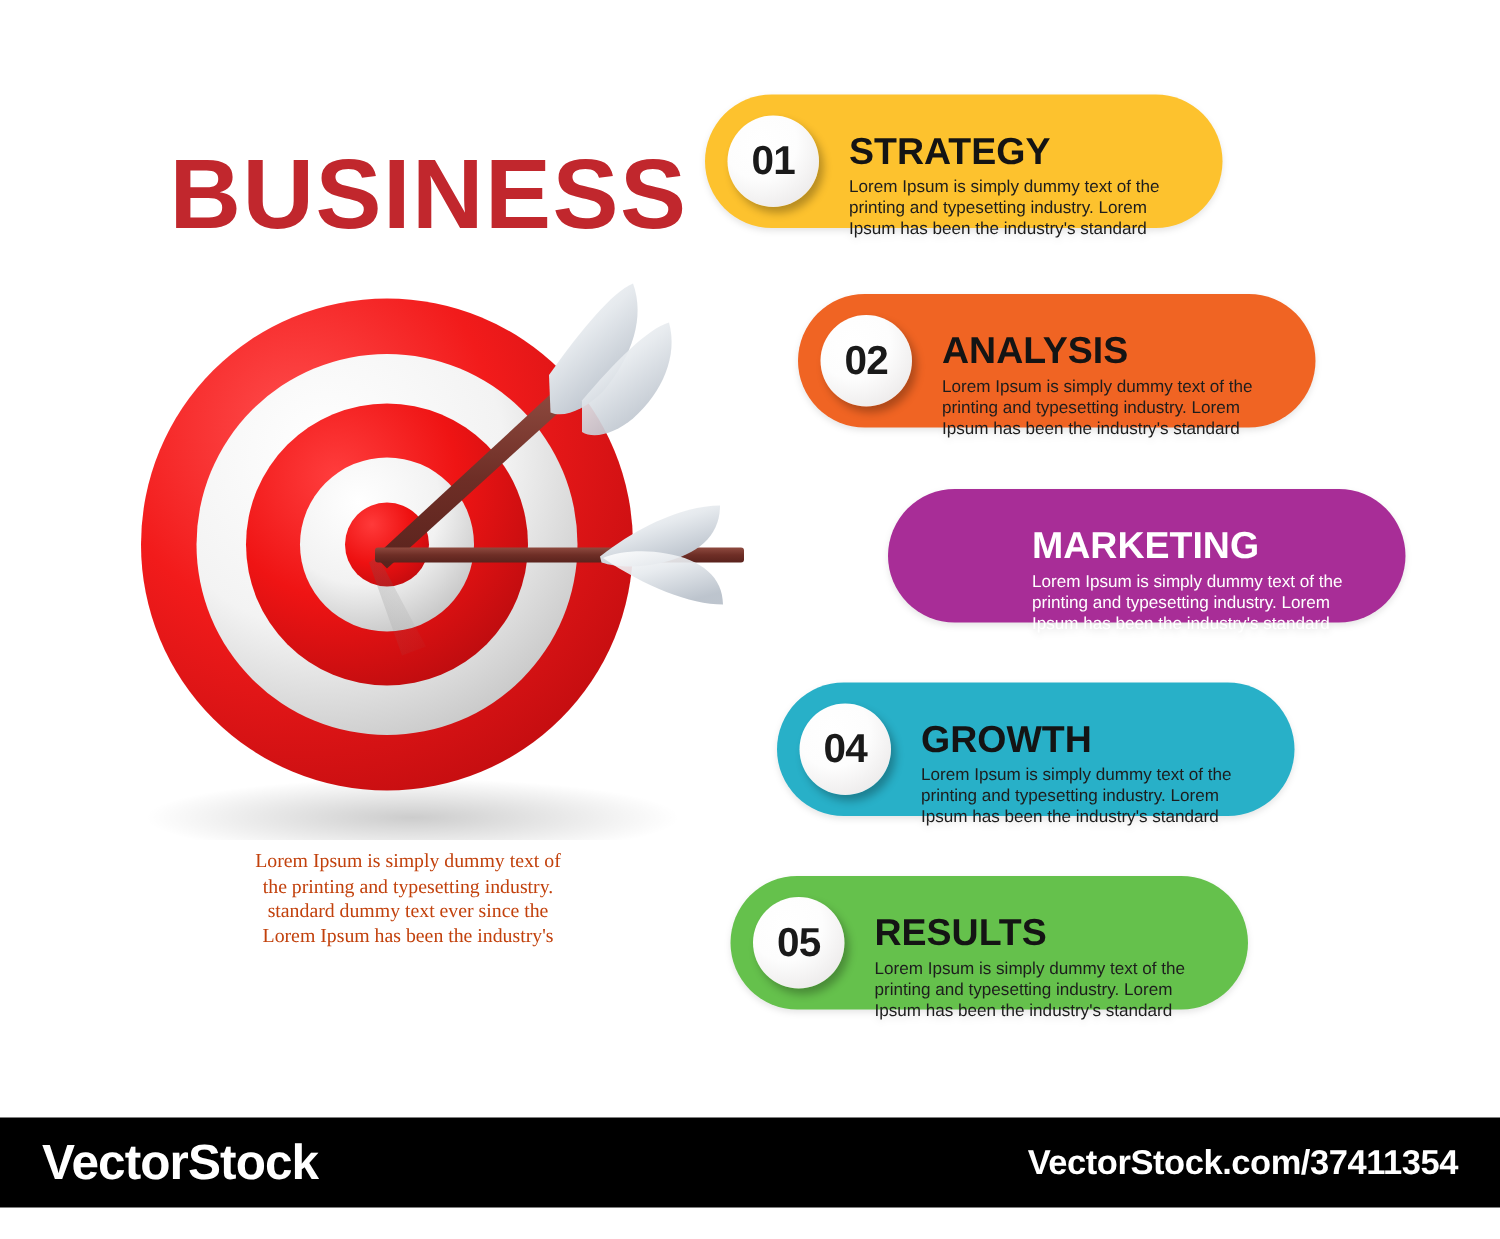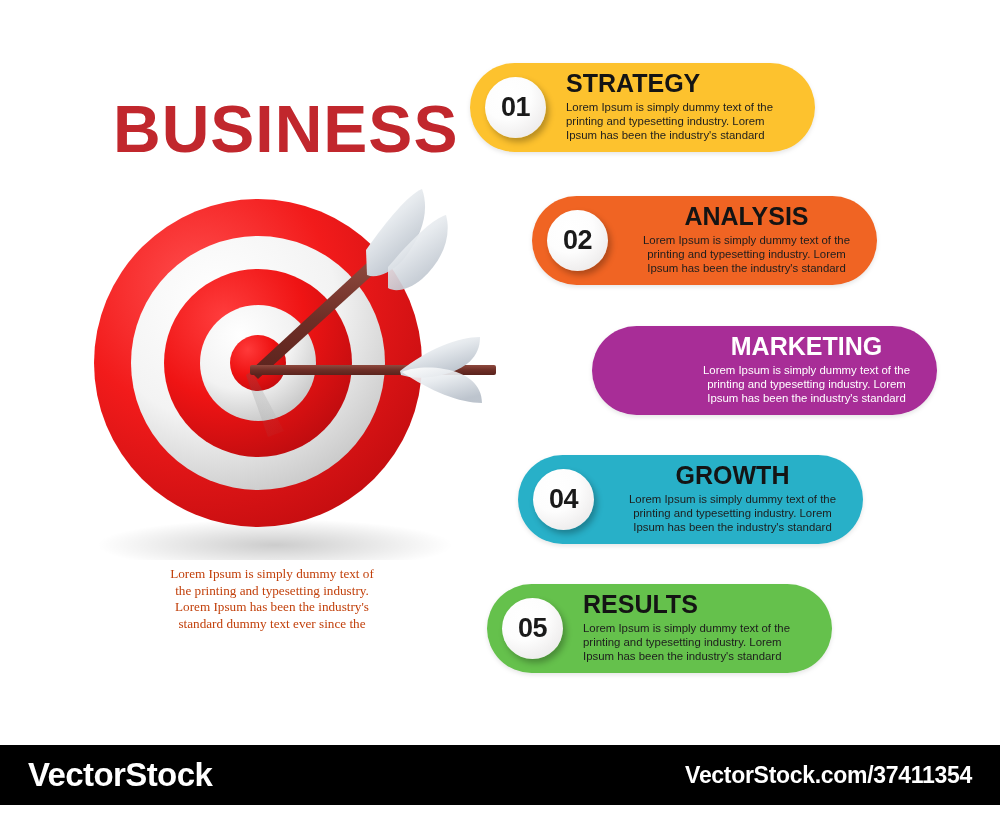--- a/index.html
+++ b/index.html
@@ -55,21 +55,21 @@
   }
   .card .num-txt {
     font-family:"Liberation Sans", sans-serif;
     font-weight:bold;
     font-size:27px;
     letter-spacing:-0.5px;
     color:#1a1a1a;
     line-height:1;
     position:relative; z-index:2;
   }
-  .card .body { position:absolute; left:96px; top:6px; right:12px; }
+  .card .body { position:absolute; left:96px; top:24px; right:12px; }
   .card .ctitle {
     font-family:"Liberation Sans", sans-serif;
     font-weight:bold;
     font-size:25px;
     letter-spacing:0px;
     line-height:29px;
     color:#141414;
     white-space:nowrap;
   }
   .card .cdesc {
@@ -77,21 +77,21 @@
     font-size:11.4px;
     line-height:14.2px;
     color:#1d1d1d;
     margin-top:2px;
   }
   .card.light .ctitle { color:#ffffff; }
   .card.light .cdesc  { color:#ffffff; }
 
   
   .align-left   .body { text-align:left; }
-  .align-right  .body { text-align:center; }
+  .align-right  .body { text-align:left; }
 
   
   .footer {
     position:absolute; left:0; top:745px;
     width:1000px; height:60px;
     background:#000000;
   }
   .footer .fl {
     position:absolute; left:28px; top:50%;
     transform:translateY(-50%);
@@ -187,22 +187,22 @@
         <rect x="180" y="190" width="246" height="10" rx="2" fill="url(#gShaft)"></rect>
         <path d="M330 196 C358 174 388 162 410 162 C410 182 396 194 372 200 C356 204 340 203 331 200 Z" fill="url(#gFletch)"></path>
         <path d="M332 197 C360 216 390 228 412 228 C412 210 398 198 374 194 C358 191 341 193 332 197 Z" fill="url(#gFletch)" opacity="0.92"></path>
       </g>
     </svg>
   </div>
 
   <div class="caption">
     <div>Lorem Ipsum is simply dummy text of</div>
     <div>the printing and typesetting industry.</div>
+    <div>standard dummy text ever since the</div>
     <div>Lorem Ipsum has been the industry's</div>
-    <div>standard dummy text ever since the</div>
   </div>
 
   <div class="card align-left" style="left:470px; top:63px; background:#FDC22E;">
     <div class="num-circle">
       <span class="num-txt">01</span>
     </div>
     <div class="body">
       <div class="ctitle">STRATEGY</div>
       <div class="cdesc">
         <div>Lorem Ipsum is simply dummy text of the</div>

